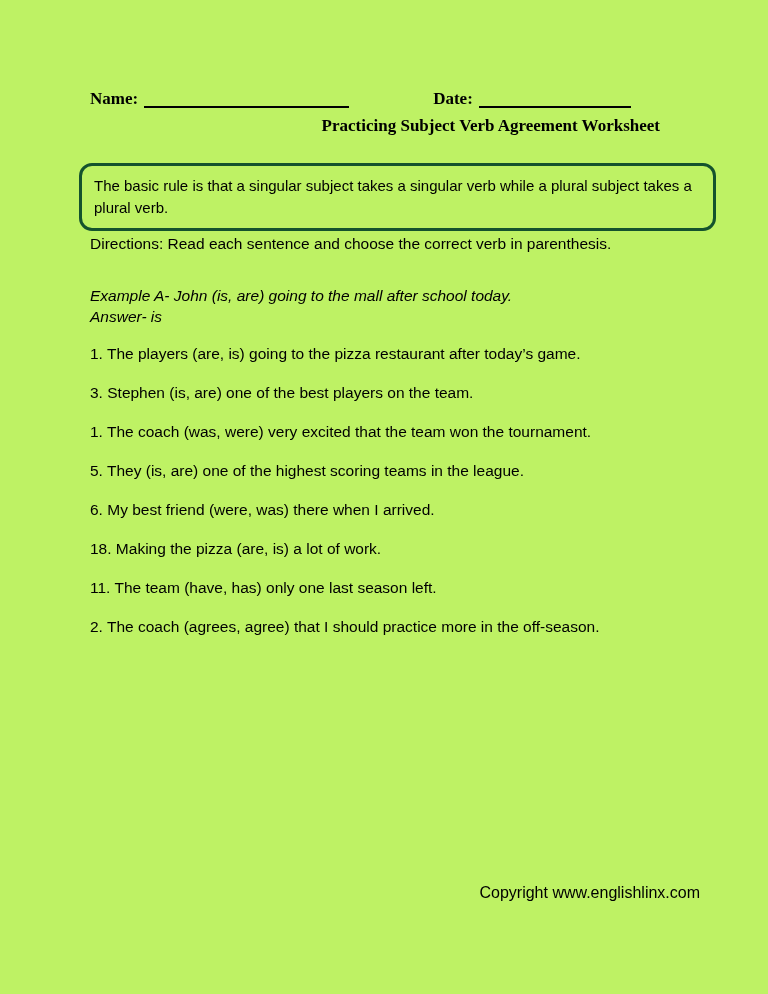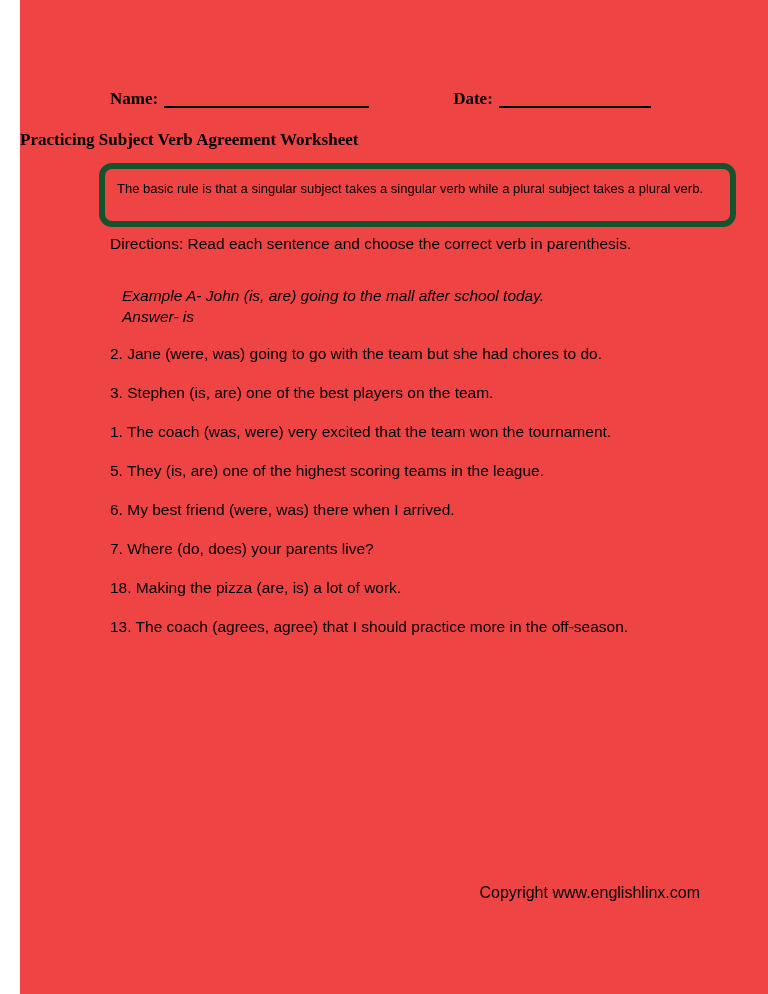--- a/index.html
+++ b/index.html
@@ -8,22 +8,21 @@
     width: 768px;
     height: 994px;
     font-family: "Liberation Sans", sans-serif;
     color: #000000;
     position: relative;
     overflow: hidden;
   }
   .page {
     position: absolute;
     inset: 0;
-    background: #ef4444;
-    margin-left: 20px;
+    background: #bef264;
   }
 
   
   .header-row {
     position: absolute;
     top: 90px;
     left: 90px;
     width: 616px;
     display: flex;
     align-items: flex-end;
@@ -37,57 +36,57 @@
     border-bottom: 2px solid #000;
     height: 16px;
   }
   .name-blank { width: 205px; margin-left: 6px; }
   .date-label { margin-left: 84px; }
   .date-blank { width: 152px; margin-left: 6px; }
 
   
   .title {
     position: absolute;
-    top: 130px;
+    top: 116px;
     left: 0;
     width: 660px;
-    text-align: left;
+    text-align: right;
     font-family: "Liberation Serif", serif;
     font-weight: bold;
     font-size: 17px;
   }
 
   
   .rule-box {
     position: absolute;
     top: 163px;
     left: 79px;
     width: 637px;
     min-height: 64px;
-    border: 6px solid #14532d;
+    border: 3px solid #14532d;
     border-radius: 13px;
     padding: 9px 12px;
-    font-size: 13px;
+    font-size: 15px;
     line-height: 22px;
   }
 
   
   .directions {
     position: absolute;
     top: 235px;
     left: 90px;
     width: 616px;
     font-size: 15.5px;
   }
 
   
   .example {
     position: absolute;
     top: 285px;
-    left: 102px;
+    left: 90px;
     width: 616px;
     font-style: italic;
     font-size: 15.5px;
     line-height: 21px;
   }
 
   
   .questions {
     position: absolute;
     top: 346px;
@@ -128,25 +127,25 @@
   </div>
 
   <div class="directions">Directions: Read each sentence and choose the correct verb in parenthesis.</div>
 
   <div class="example">
     <div>Example A- John (is, are) going to the mall after school today.</div>
     <div>Answer- is</div>
   </div>
 
   <div class="questions">
-    <div class="question">2. Jane (were, was) going to go with the team but she had chores to do.</div>
+    <div class="question">1. The players (are, is) going to the pizza restaurant after today’s game.</div>
     <div class="question">3. Stephen (is, are) one of the best players on the team.</div>
     <div class="question">1. The coach (was, were) very excited that the team won the tournament.</div>
     <div class="question">5. They (is, are) one of the highest scoring teams in the league.</div>
     <div class="question">6. My best friend (were, was) there when I arrived.</div>
-    <div class="question">7. Where (do, does) your parents live?</div>
     <div class="question">18. Making the pizza (are, is) a lot of work.</div>
-    <div class="question">13. The coach (agrees, agree) that I should practice more in the off-season.</div>
+    <div class="question">11. The team (have, has) only one last season left.</div>
+    <div class="question">2. The coach (agrees, agree) that I should practice more in the off-season.</div>
   </div>
 
   <div class="copyright">Copyright www.englishlinx.com</div>
 
 </div>
 
 </body></html>

